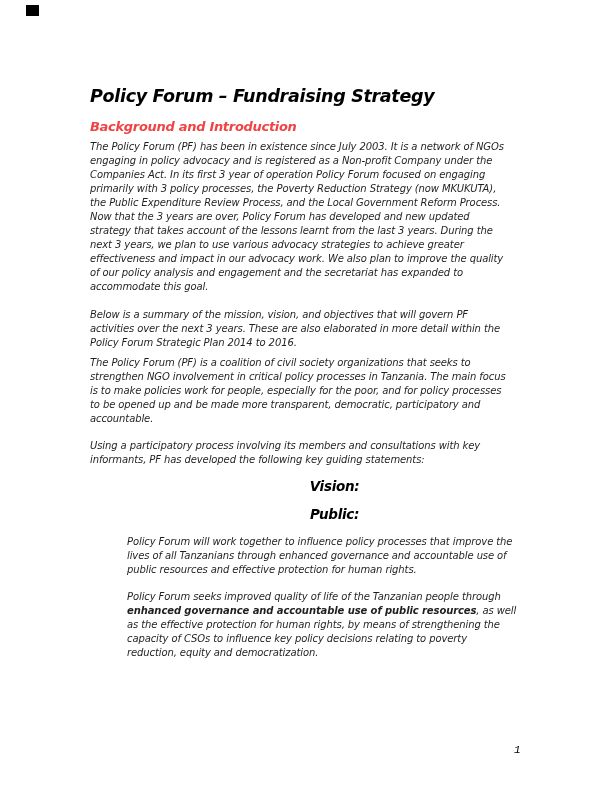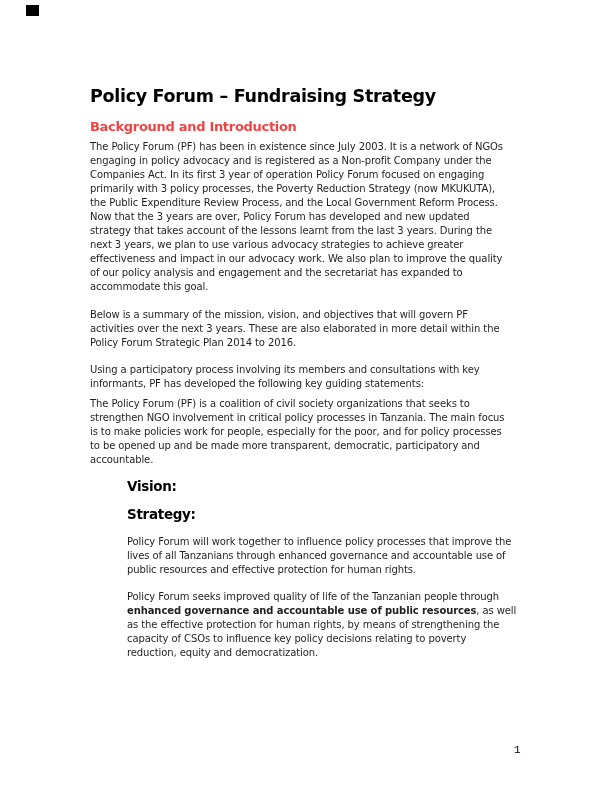--- a/index.html
+++ b/index.html
@@ -4,20 +4,21 @@
 <style>
   html, body { margin: 0; padding: 0; }
   .page {
     position: relative;
     width: 612px;
     height: 792px;
     background: #ffffff;
     font-family: "DejaVu Sans", sans-serif;
     color: #1f1f1f;
     overflow: hidden;
+    font-style: italic;
   }
   .scan-mark {
     position: absolute;
     left: 26px;
     top: 5px;
     width: 13px;
     height: 11px;
     background: #000;
   }
   .content {
@@ -53,20 +54,21 @@
   }
   .para.gap { margin-top: 14px; }
   .para.gap-sm { margin-top: 13px; }
   h3.sub-heading {
     margin: 11px 0 0 37px;
     font-size: 13.5px;
     line-height: 16px;
     font-weight: 700;
     letter-spacing: -0.3px;
     color: #000;
+    text-align: center;
   }
   h3.sub-heading.m2 { margin-top: 12px; }
   .para.indented {
     margin-left: 37px;
     margin-top: 11px;
   }
   .para.indented.m2 { margin-top: 13px; }
   .b { font-weight: 700; }
   .page-number {
     position: absolute;
@@ -100,33 +102,33 @@
 next 3 years, we plan to use various advocacy strategies to achieve greater
 effectiveness and impact in our advocacy work. We also plan to improve the quality
 of our policy analysis and engagement and the secretariat has expanded to
 accommodate this goal.</p>
 
     <p class="para gap">Below is a summary of the mission, vision, and objectives that will govern PF
 activities over the next 3 years. These are also elaborated in more detail within the
 Policy Forum Strategic Plan 2014 to 2016.</p>
 
 
-    <p class="para gap-sm">Using a participatory process involving its members and consultations with key
-informants, PF has developed the following key guiding statements:</p>
-
     <p class="para">The Policy Forum (PF) is a coalition of civil society organizations that seeks to
 strengthen NGO involvement in critical policy processes in Tanzania.  The main focus
 is to make policies work for people, especially for the poor, and for policy processes
 to be opened up and be made more transparent, democratic, participatory and
 accountable.</p>
 
+    <p class="para gap-sm">Using a participatory process involving its members and consultations with key
+informants, PF has developed the following key guiding statements:</p>
+
     <h3 class="sub-heading">Vision:</h3>
 
 
-    <h3 class="sub-heading m2">Strategy:</h3>
+    <h3 class="sub-heading m2">Public:</h3>
 
     <p class="para indented m2">Policy Forum will work together to influence policy processes that improve the
 lives of all Tanzanians through enhanced governance and accountable use of
 public resources and effective protection for human rights.</p>
 
 
     <p class="para indented m2"><span>Policy Forum seeks improved quality of life of the Tanzanian people through
 </span><span class="b">enhanced governance and accountable use of public resources</span><span>, as well
 as the effective protection for human rights, by means of strengthening the
 capacity of CSOs to influence key policy decisions relating to poverty

